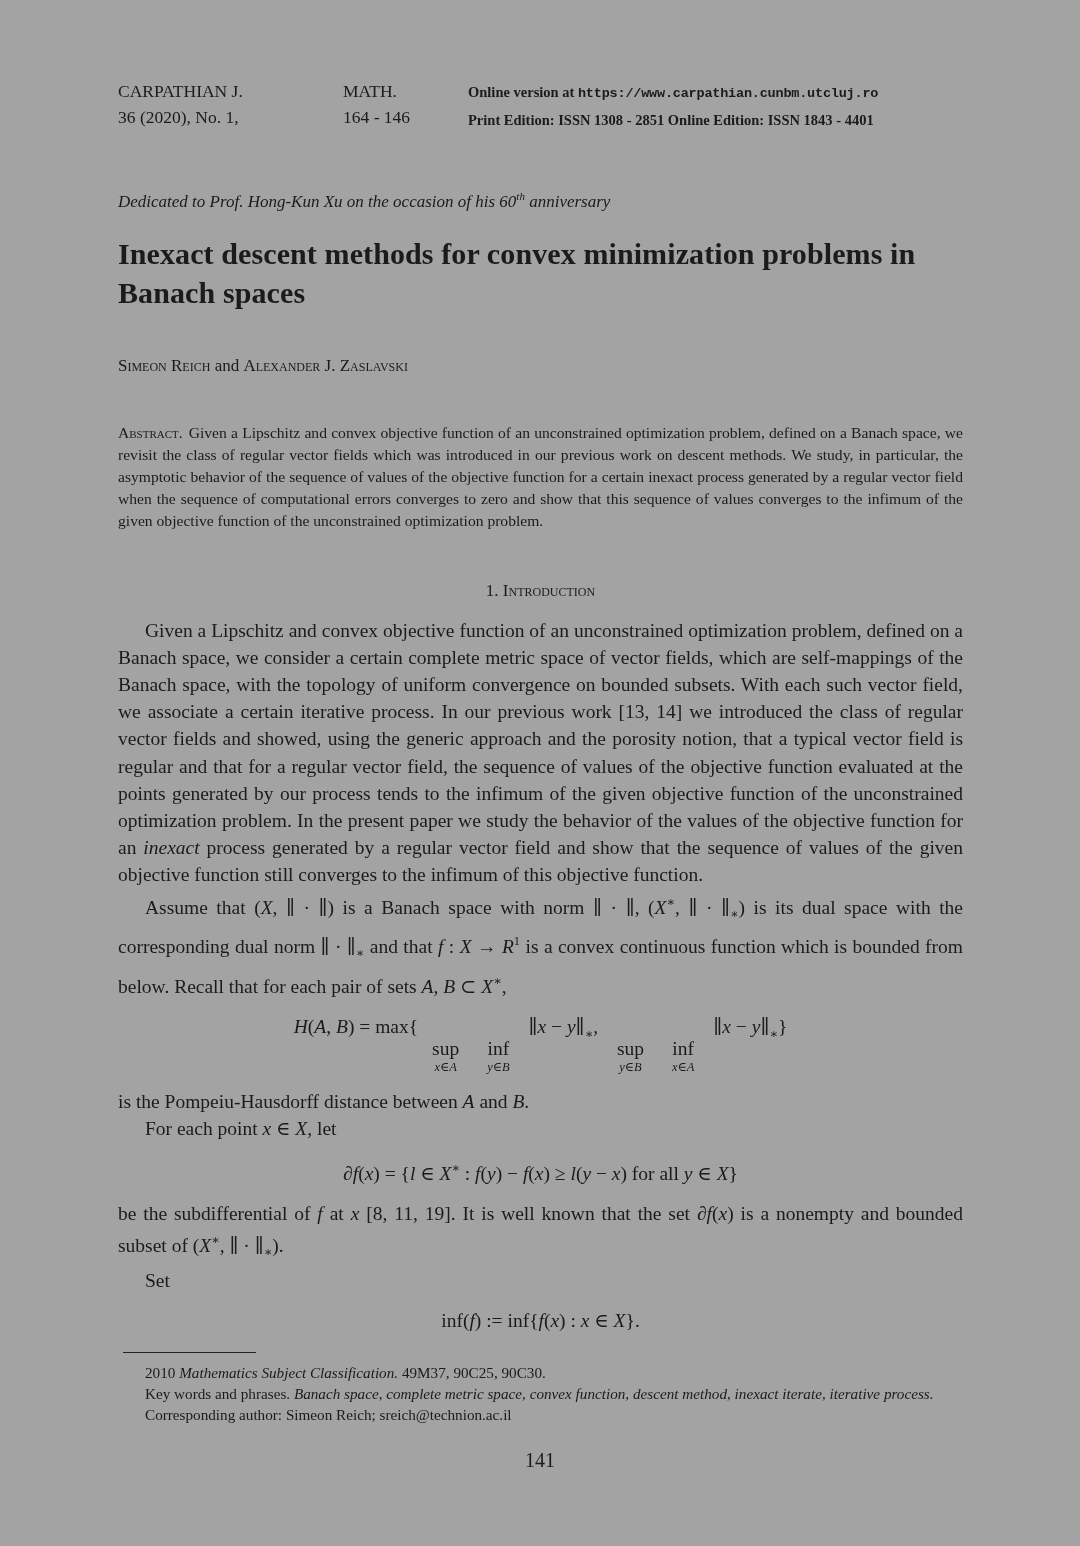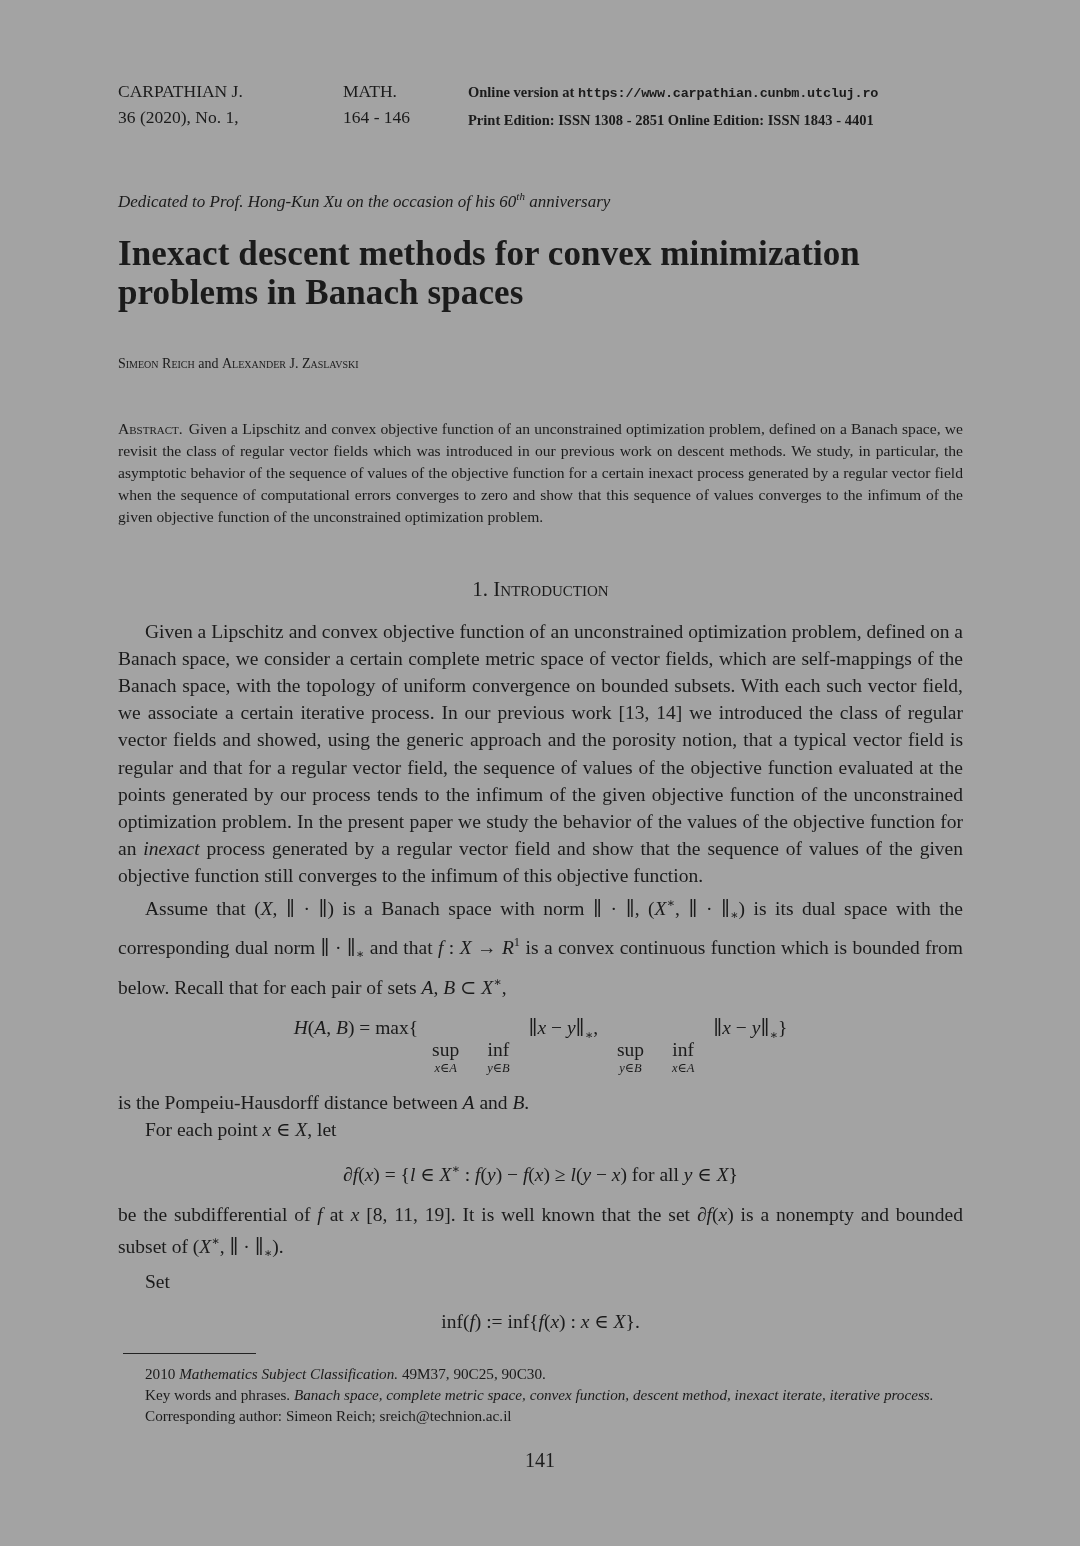--- a/index.html
+++ b/index.html
@@ -35,42 +35,42 @@
   .vol-bold{font-weight:normal;}
   
   .dedication{
     margin:57px 0 0 0;
     font-style:italic;
     font-size:17px;
   }
   .dedication sup{font-size:11px;}
   .paper-title{
     margin:22px 0 0 0;
-    font-size:35px;
+    font-size:30px;
     font-weight:bold;
     line-height:39px;
     letter-spacing:0.1px;
   }
   .authors{
     margin:44px 0 0 0;
-    font-size:14px;
+    font-size:17px;
   }
   .sc{font-variant:small-caps;}
   .abstract{
     margin:46px 0 0 0;
     font-size:15.6px;
     line-height:22px;
     text-align:justify;
   }
   .abstract .sc{margin-right:6px;}
   
   .section-heading{
     margin:49px 0 0 0;
     text-align:center;
-    font-size:21px;
+    font-size:17px;
     font-weight:normal;
   }
   
   .body-text{
     font-size:19.5px;
     line-height:27.2px;
     text-align:justify;
   }
   .body-text p{margin:0;}
   .body-text .first{margin-top:16px;}

